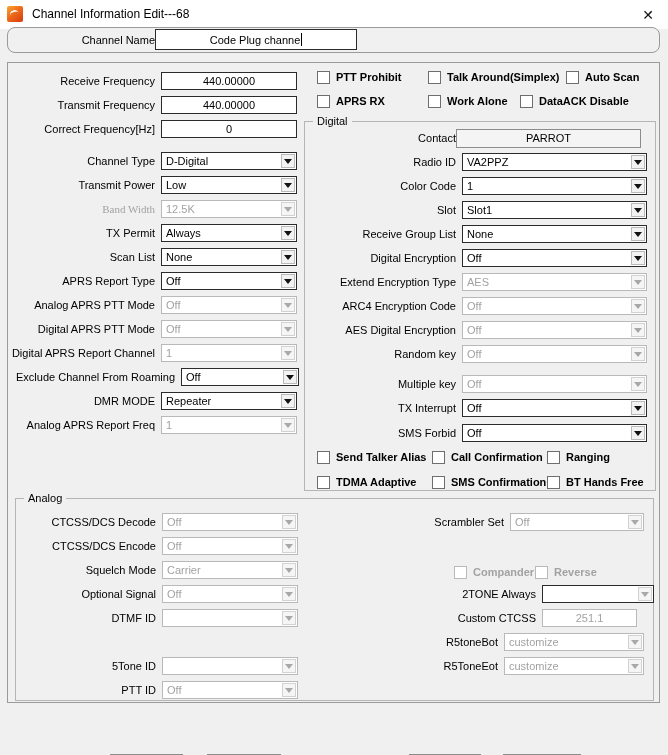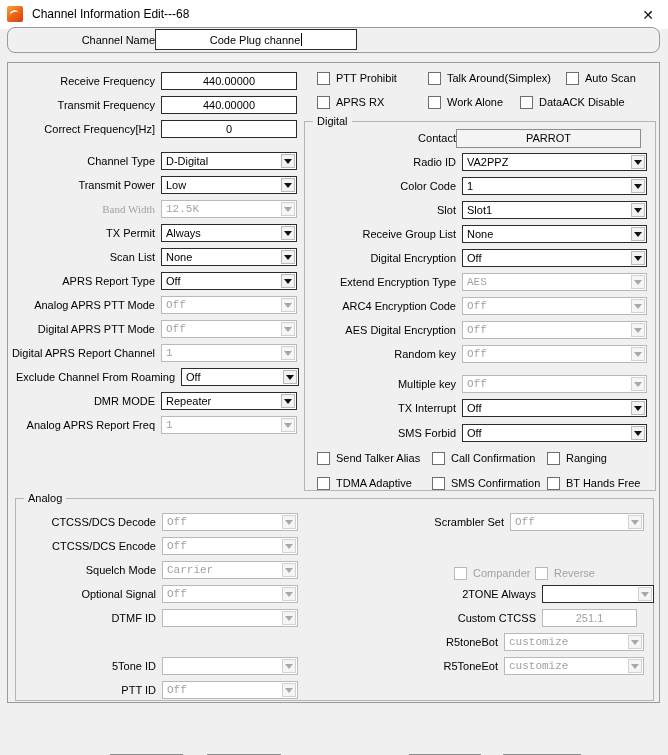--- a/index.html
+++ b/index.html
@@ -36,26 +36,26 @@
   .fw{width:136px;}          
   .dfw{width:185px;}         
   .combo{position:relative;height:18px;box-sizing:border-box;border:1px solid #2b2b2b;
     background:#fff;flex:none;}
   .cval{position:absolute;left:4px;top:1px;right:18px;line-height:15px;white-space:nowrap;overflow:hidden;}
   .cbtn{position:absolute;right:1px;top:1px;width:14px;height:14px;box-sizing:border-box;
     background:#f2f2f2;border:1px solid #b9b9b9;display:flex;align-items:center;justify-content:center;}
   .arr{width:0;height:0;border-left:4px solid transparent;border-right:4px solid transparent;
     border-top:5px solid #111;}
   .combo.dis{border-color:#b9b9b9;}
-  .combo.dis .cval{color:#a2a2a2;font-family:Liberation Mono, monospace;}
+  .combo.dis .cval{color:#a2a2a2;}
   .combo.dis .cbtn{background:#f5f5f5;border-color:#d2d2d2;}
   .combo.dis .arr,.combo.semi .arr{border-top-color:#a8a8a8;}
   .combo.semi .cbtn{background:#f5f5f5;border-color:#d2d2d2;}
   
-  .cbx{position:absolute;display:flex;align-items:flex-end;height:14px;}
+  .cbx{position:absolute;display:flex;align-items:flex-start;height:14px;font-weight:bold;}
   .box{width:13px;height:13px;box-sizing:border-box;background:#fff;border:1px solid #6e6e6e;
     flex:none;margin-right:6px;}
   .cbx.dis .box{border-color:#b9b9b9;}
   .cbx.dis .cl{color:#a2a2a2;}
   .cl{line-height:13px;white-space:nowrap;}
   
   .btn{position:absolute;height:26px;box-sizing:border-box;background:#8b5cf6;
     border:1px solid #8c8c8c;box-shadow:1px 1px 0 #a6a6a6;font:inherit;text-align:center;margin-top:40px;}
   .btn span{display:block;line-height:24px;}
   .btn span::first-letter{text-decoration:underline;}

